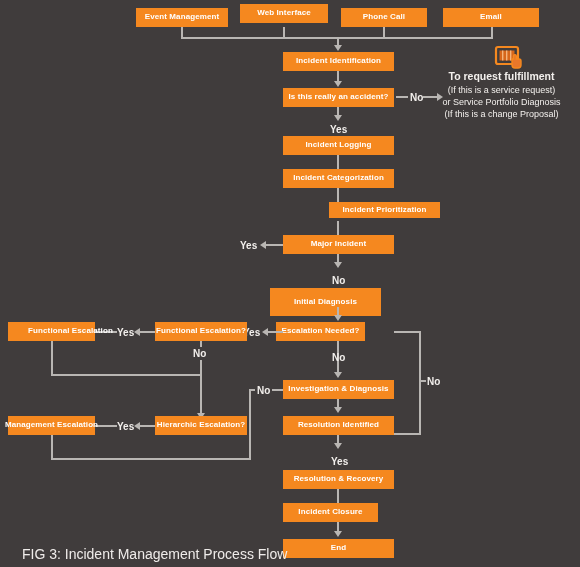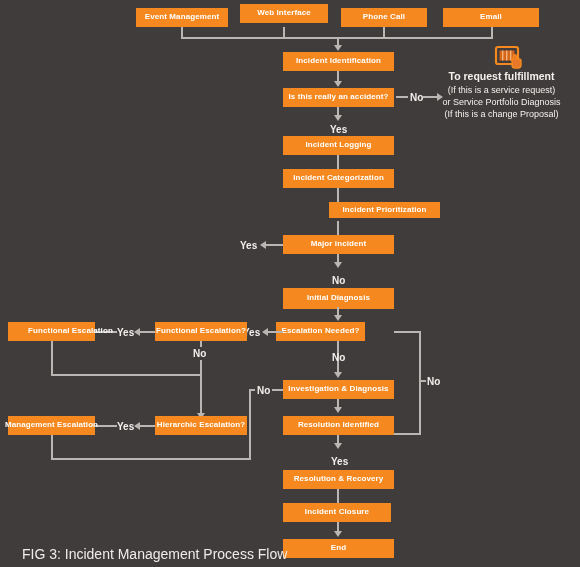--- a/index.html
+++ b/index.html
@@ -158,21 +158,21 @@
   <div class="box" style="left:283px;top:235px;width:111px;height:19px;">Major Incident</div>
 
   <div class="ln hl" style="left:266px;top:244px;width:17px;"></div>
   <div class="arw arw-l" style="left:260px;top:241px;"></div>
   <span class="elabel" style="left:240px;top:240px;">Yes</span>
 
   <div class="ln vl" style="left:337px;top:254px;height:9px;"></div>
   <div class="arw arw-d" style="left:334px;top:262px;"></div>
   <span class="elabel" style="left:332px;top:275px;">No</span>
 
-  <div class="box" style="left:283px;top:288px;width:111px;height:21px;">Initial Diagnosis</div>
+  <div class="box" style="left:270px;top:288px;width:111px;height:28px;">Initial Diagnosis</div>
 
   <div class="ln vl" style="left:337px;top:307px;height:9px;"></div>
   <div class="arw arw-d" style="left:334px;top:315px;"></div>
 
   <div class="box" style="left:276px;top:322px;width:89px;height:19px;">Escalation Needed?</div>
 
   <div class="ln hl" style="left:268px;top:331px;width:15px;"></div>
   <div class="arw arw-l" style="left:262px;top:328px;"></div>
   <span class="elabel" style="left:243px;top:327px;">Yes</span>
 
@@ -228,21 +228,21 @@
   <div class="box" style="left:283px;top:416px;width:111px;height:19px;">Resolution Identified</div>
 
   <div class="ln vl" style="left:337px;top:435px;height:9px;"></div>
   <div class="arw arw-d" style="left:334px;top:443px;"></div>
   <span class="elabel" style="left:331px;top:456px;">Yes</span>
 
   <div class="box" style="left:283px;top:470px;width:111px;height:19px;">Resolution &amp; Recovery</div>
 
   <div class="ln vl" style="left:337px;top:489px;height:14px;"></div>
 
-  <div class="box" style="left:283px;top:503px;width:108px;height:19px;">Incident Closure</div>
+  <div class="box" style="left:283px;top:503px;width:95px;height:19px;">Incident Closure</div>
 
   <div class="ln vl" style="left:337px;top:522px;height:10px;"></div>
   <div class="arw arw-d" style="left:334px;top:531px;"></div>
 
   <div class="box" style="left:283px;top:539px;width:111px;height:19px;">End</div>
 
   <div id="fulfil-icon">
     <svg viewBox="0 0 32 28" width="32" height="28" aria-hidden="true">
       <rect x="3" y="3" width="22" height="17" rx="2" fill="none" stroke="#f5881f" stroke-width="2.2"></rect>
       <rect x="6.5" y="6.5" width="15" height="10" fill="#d6661a"></rect>

